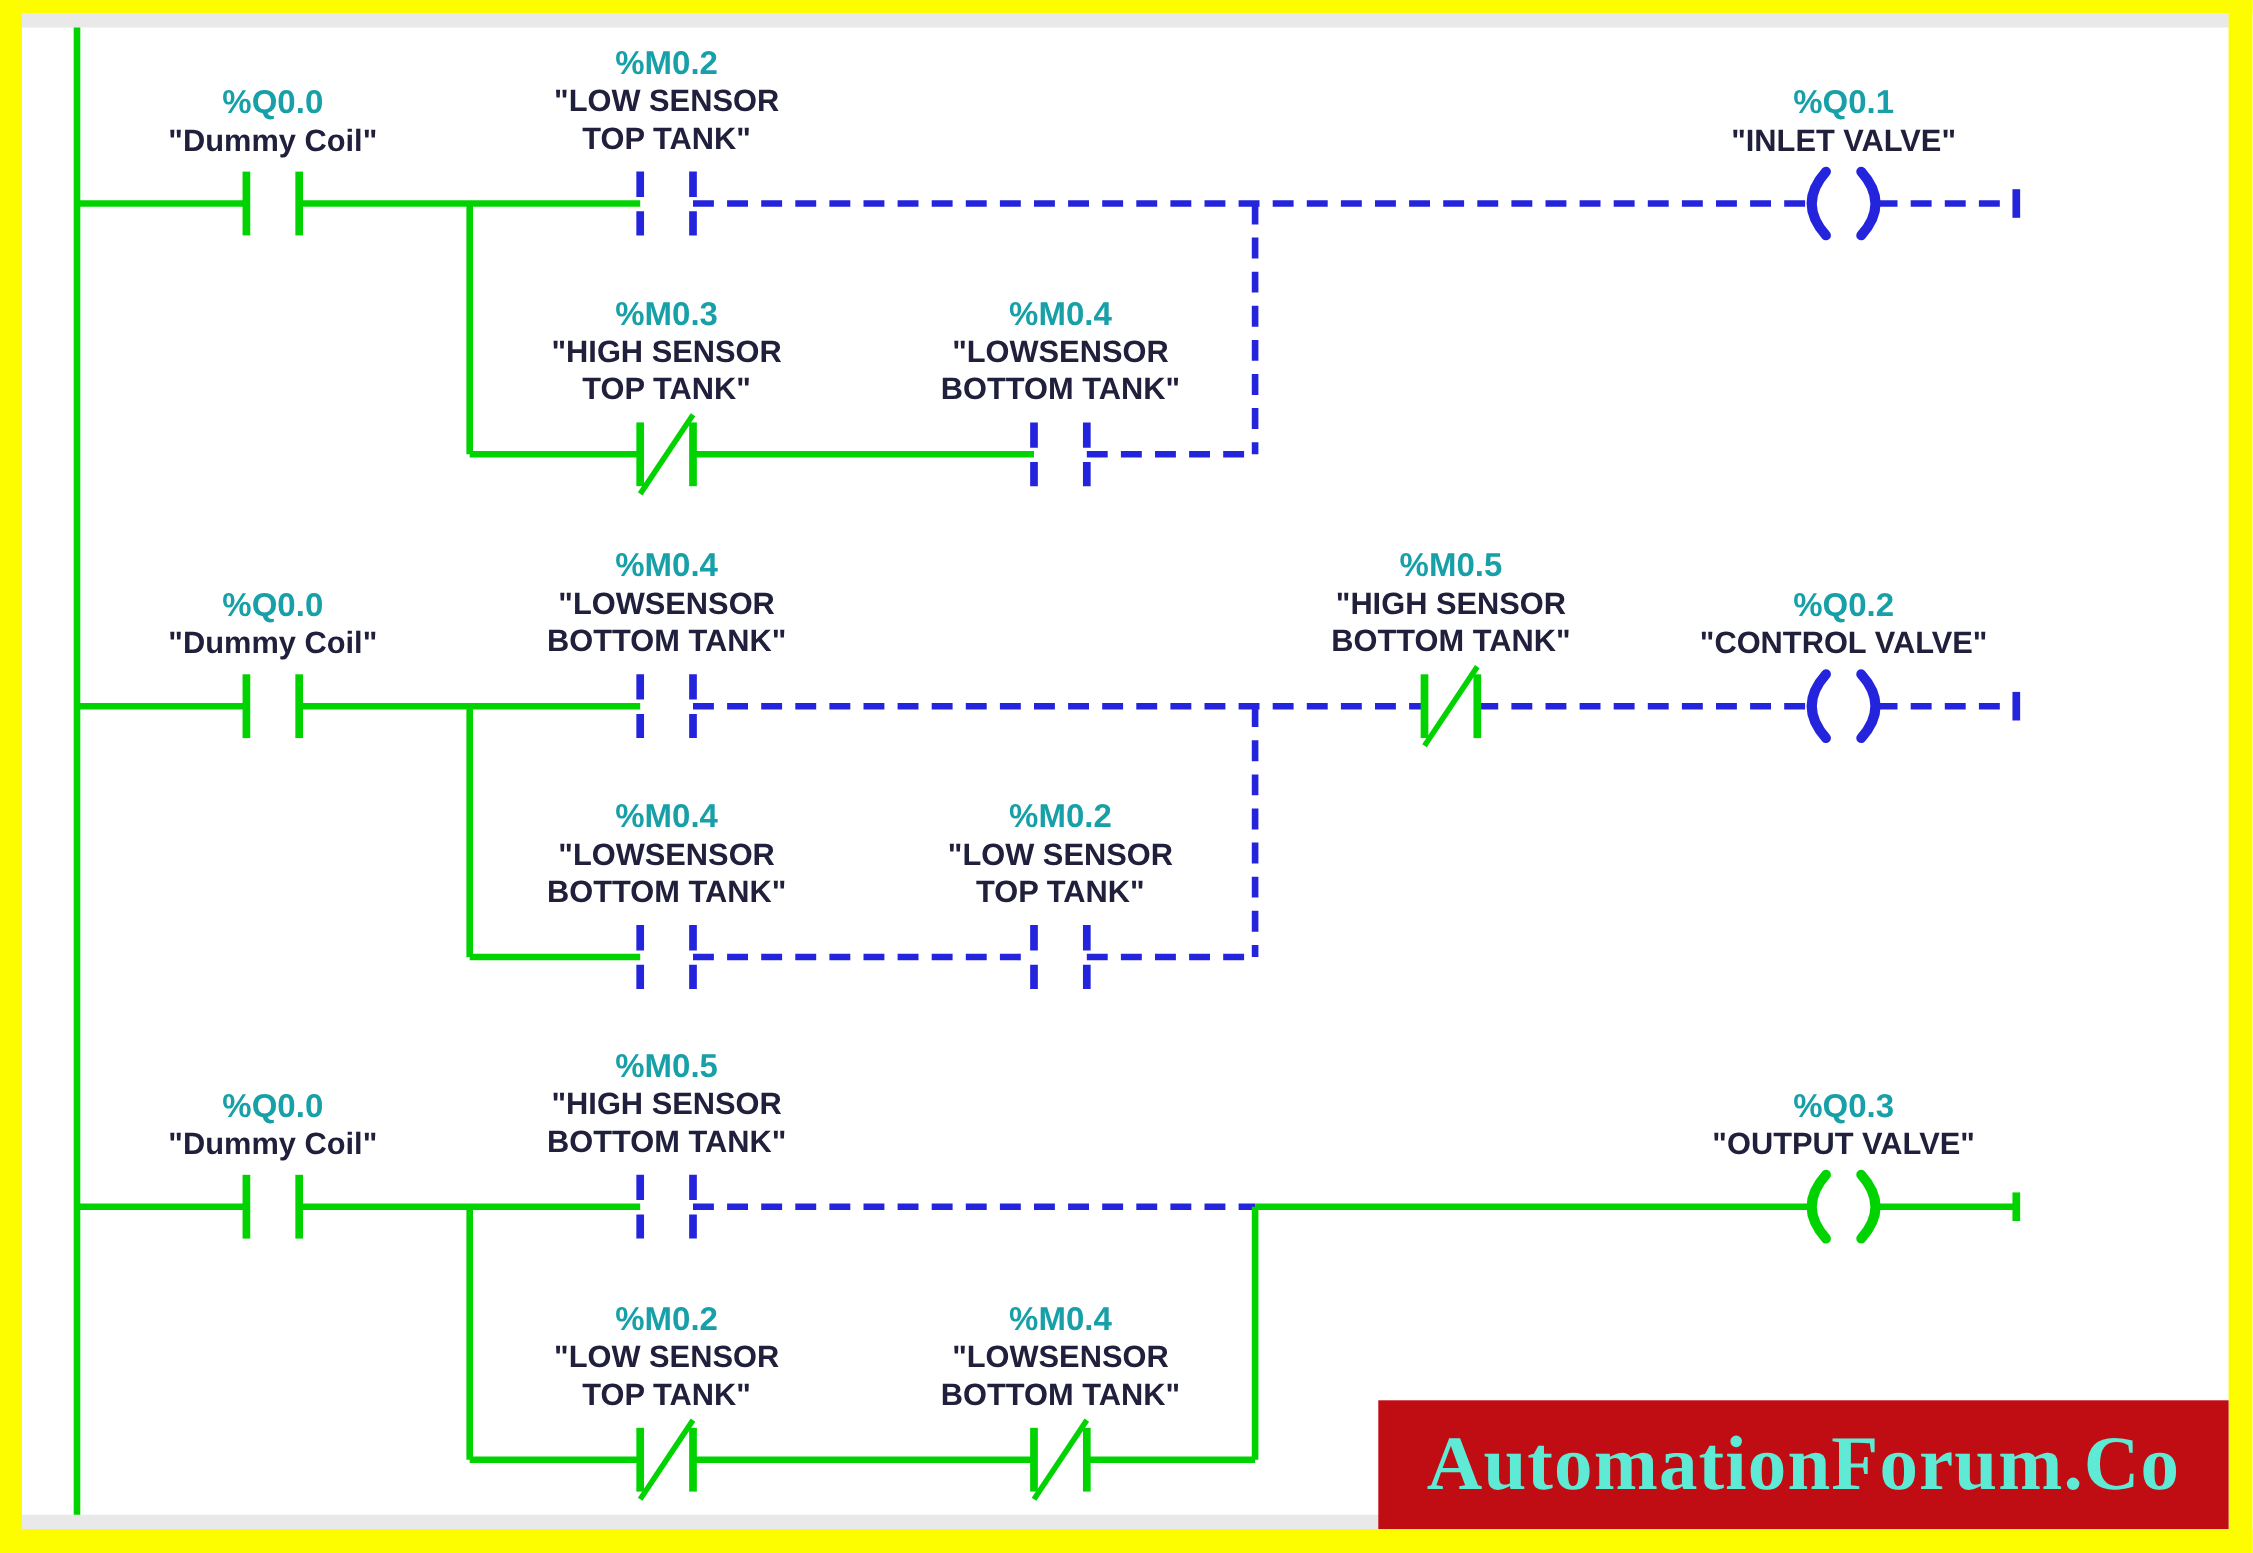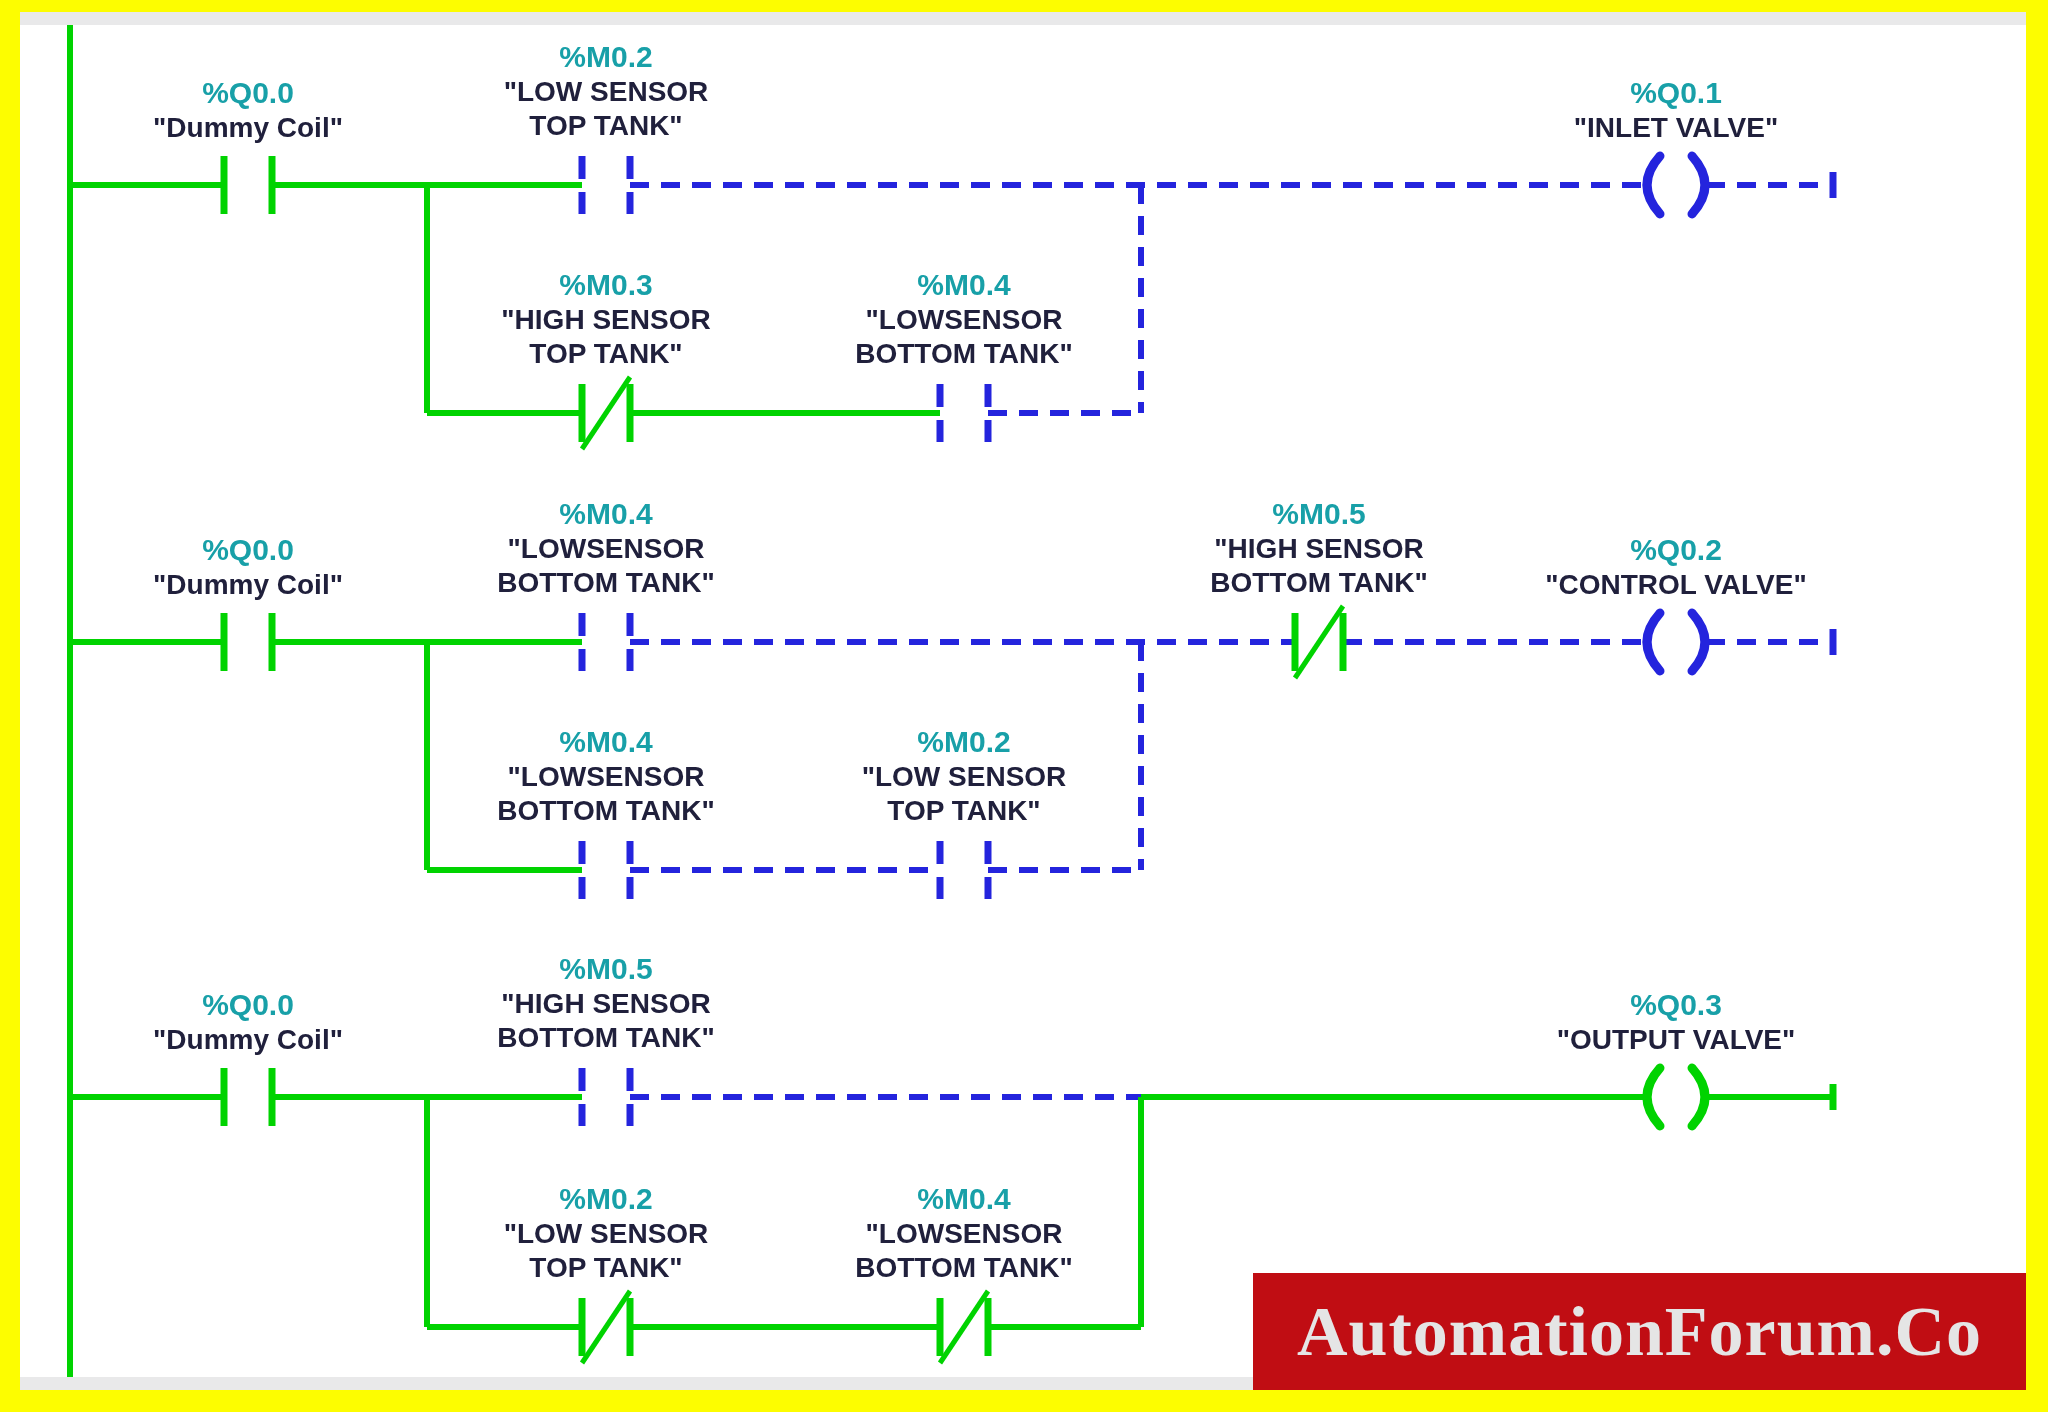--- a/index.html
+++ b/index.html
@@ -177,15 +177,15 @@
           <path d="M 1660 1068 Q 1634 1097 1660 1126" stroke="#00d300" stroke-width="9" fill="none" stroke-linecap="round"></path>
           <path d="M 1692 1068 Q 1718 1097 1692 1126" stroke="#00d300" stroke-width="9" fill="none" stroke-linecap="round"></path>
           <text x="1676" y="1015" text-anchor="middle" font-size="30" fill="#18a0a8">%Q0.3</text>
           <text x="1676" y="1049" text-anchor="middle" font-size="28" fill="#20203c">"OUTPUT VALVE"</text>
         </g>
         <line x1="1833" y1="1084" x2="1833" y2="1110" stroke="#00d300" stroke-width="7" stroke-linecap="butt"></line>
       </g>
     </svg>
 
   <div id="watermark" style="background: rgb(192, 13, 19);">
-    <span style="color: #e5e5e5;">AutomationForum.Co</span>
+    <span style="color: #5eead4;">AutomationForum.Co</span>
   </div>
 </div>
 
 </body></html>

